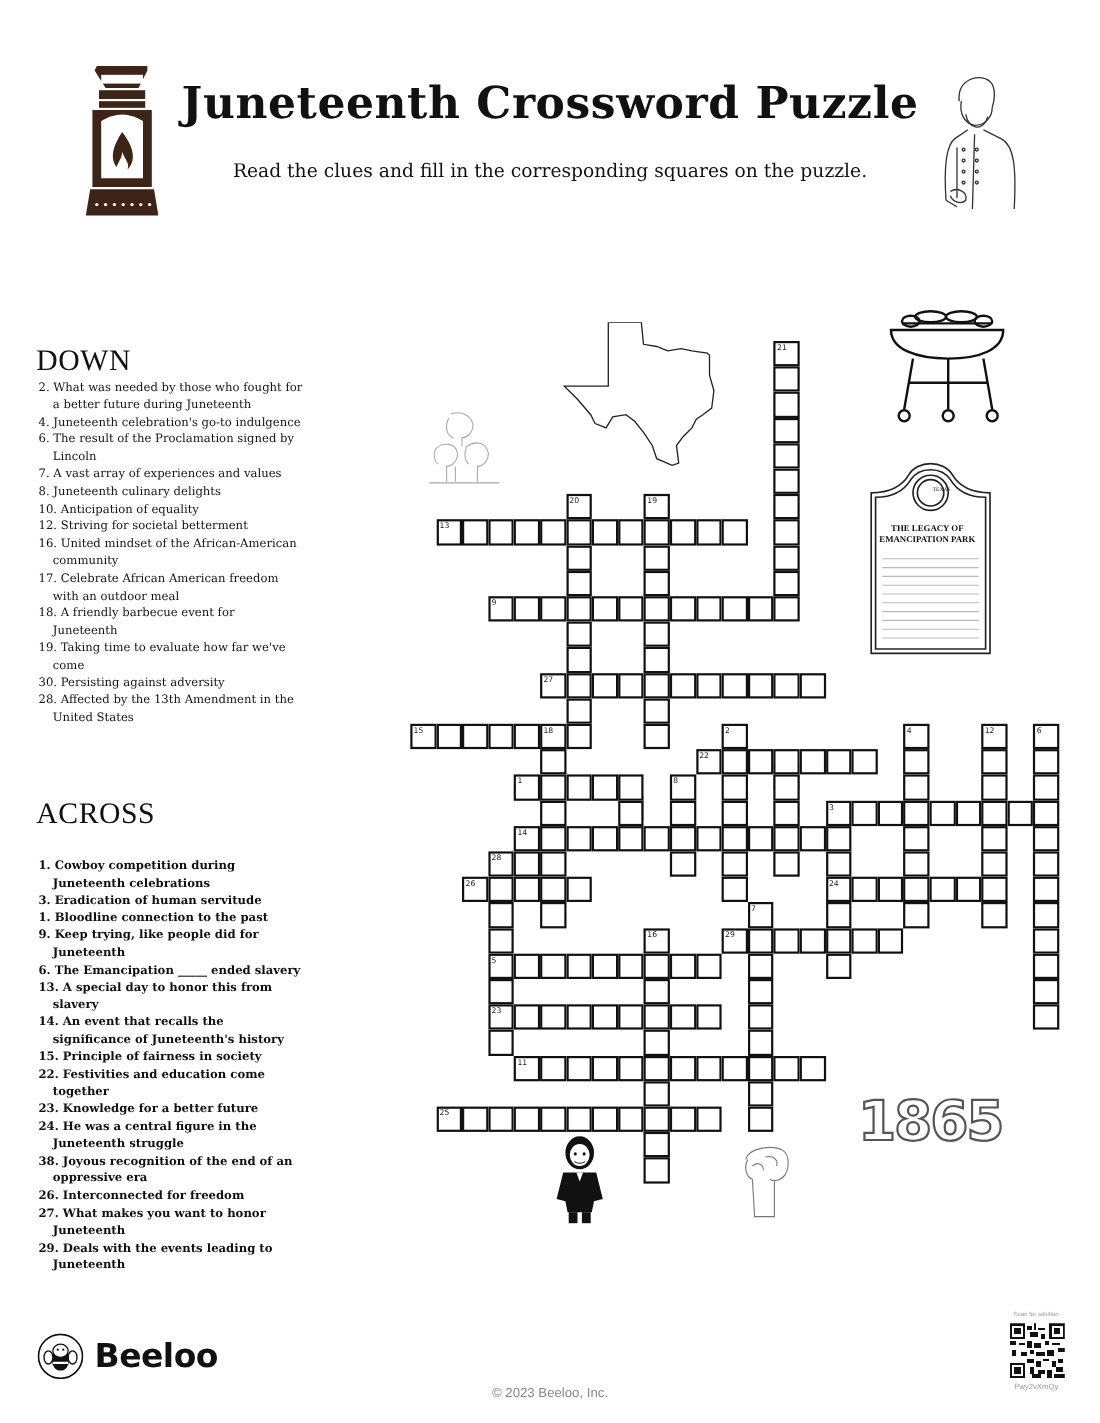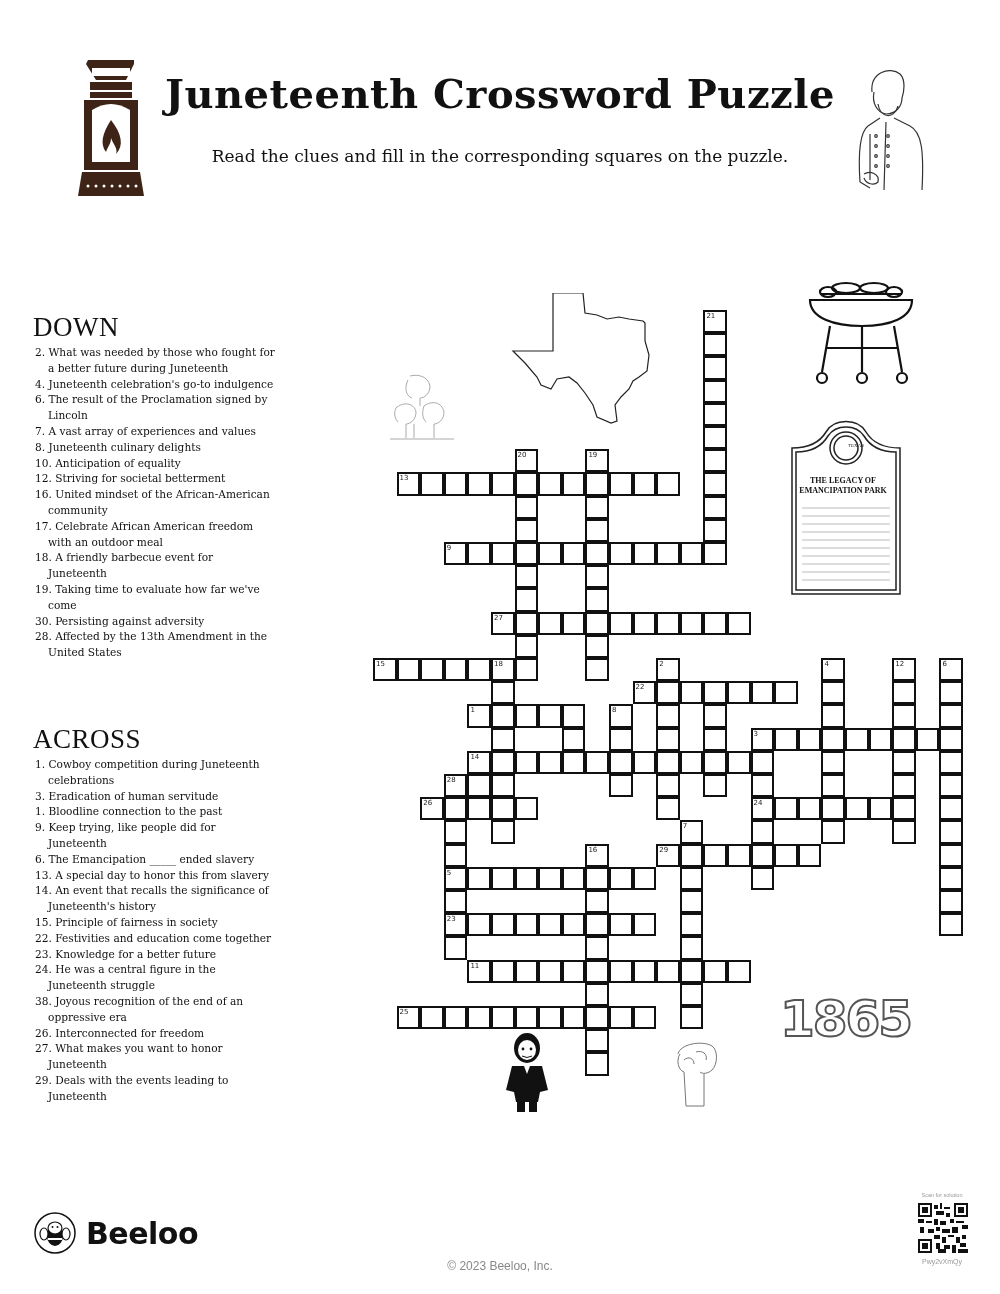--- a/index.html
+++ b/index.html
@@ -83,21 +83,21 @@
   <div class="clue">12. Striving for societal betterment</div>
   <div class="clue">16. United mindset of the African-American community</div>
   <div class="clue">17. Celebrate African American freedom with an outdoor meal</div>
   <div class="clue">18. A friendly barbecue event for Juneteenth</div>
   <div class="clue">19. Taking time to evaluate how far we've come</div>
   <div class="clue">30. Persisting against adversity</div>
   <div class="clue">28. Affected by the 13th Amendment in the United States</div>
 </div>
 
 <div class="section-head" style="top:724px;">ACROSS</div>
-<div class="clues" style="top:757px;">
+<div class="clues" style="top:780px;font-weight:bold;">
   <div class="clue">1. Cowboy competition during Juneteenth celebrations</div>
   <div class="clue">3. Eradication of human servitude</div>
   <div class="clue">1. Bloodline connection to the past</div>
   <div class="clue">9. Keep trying, like people did for Juneteenth</div>
   <div class="clue">6. The Emancipation _____ ended slavery</div>
   <div class="clue">13. A special day to honor this from slavery</div>
   <div class="clue">14. An event that recalls the significance of Juneteenth's history</div>
   <div class="clue">15. Principle of fairness in society</div>
   <div class="clue">22. Festivities and education come together</div>
   <div class="clue">23. Knowledge for a better future</div>

